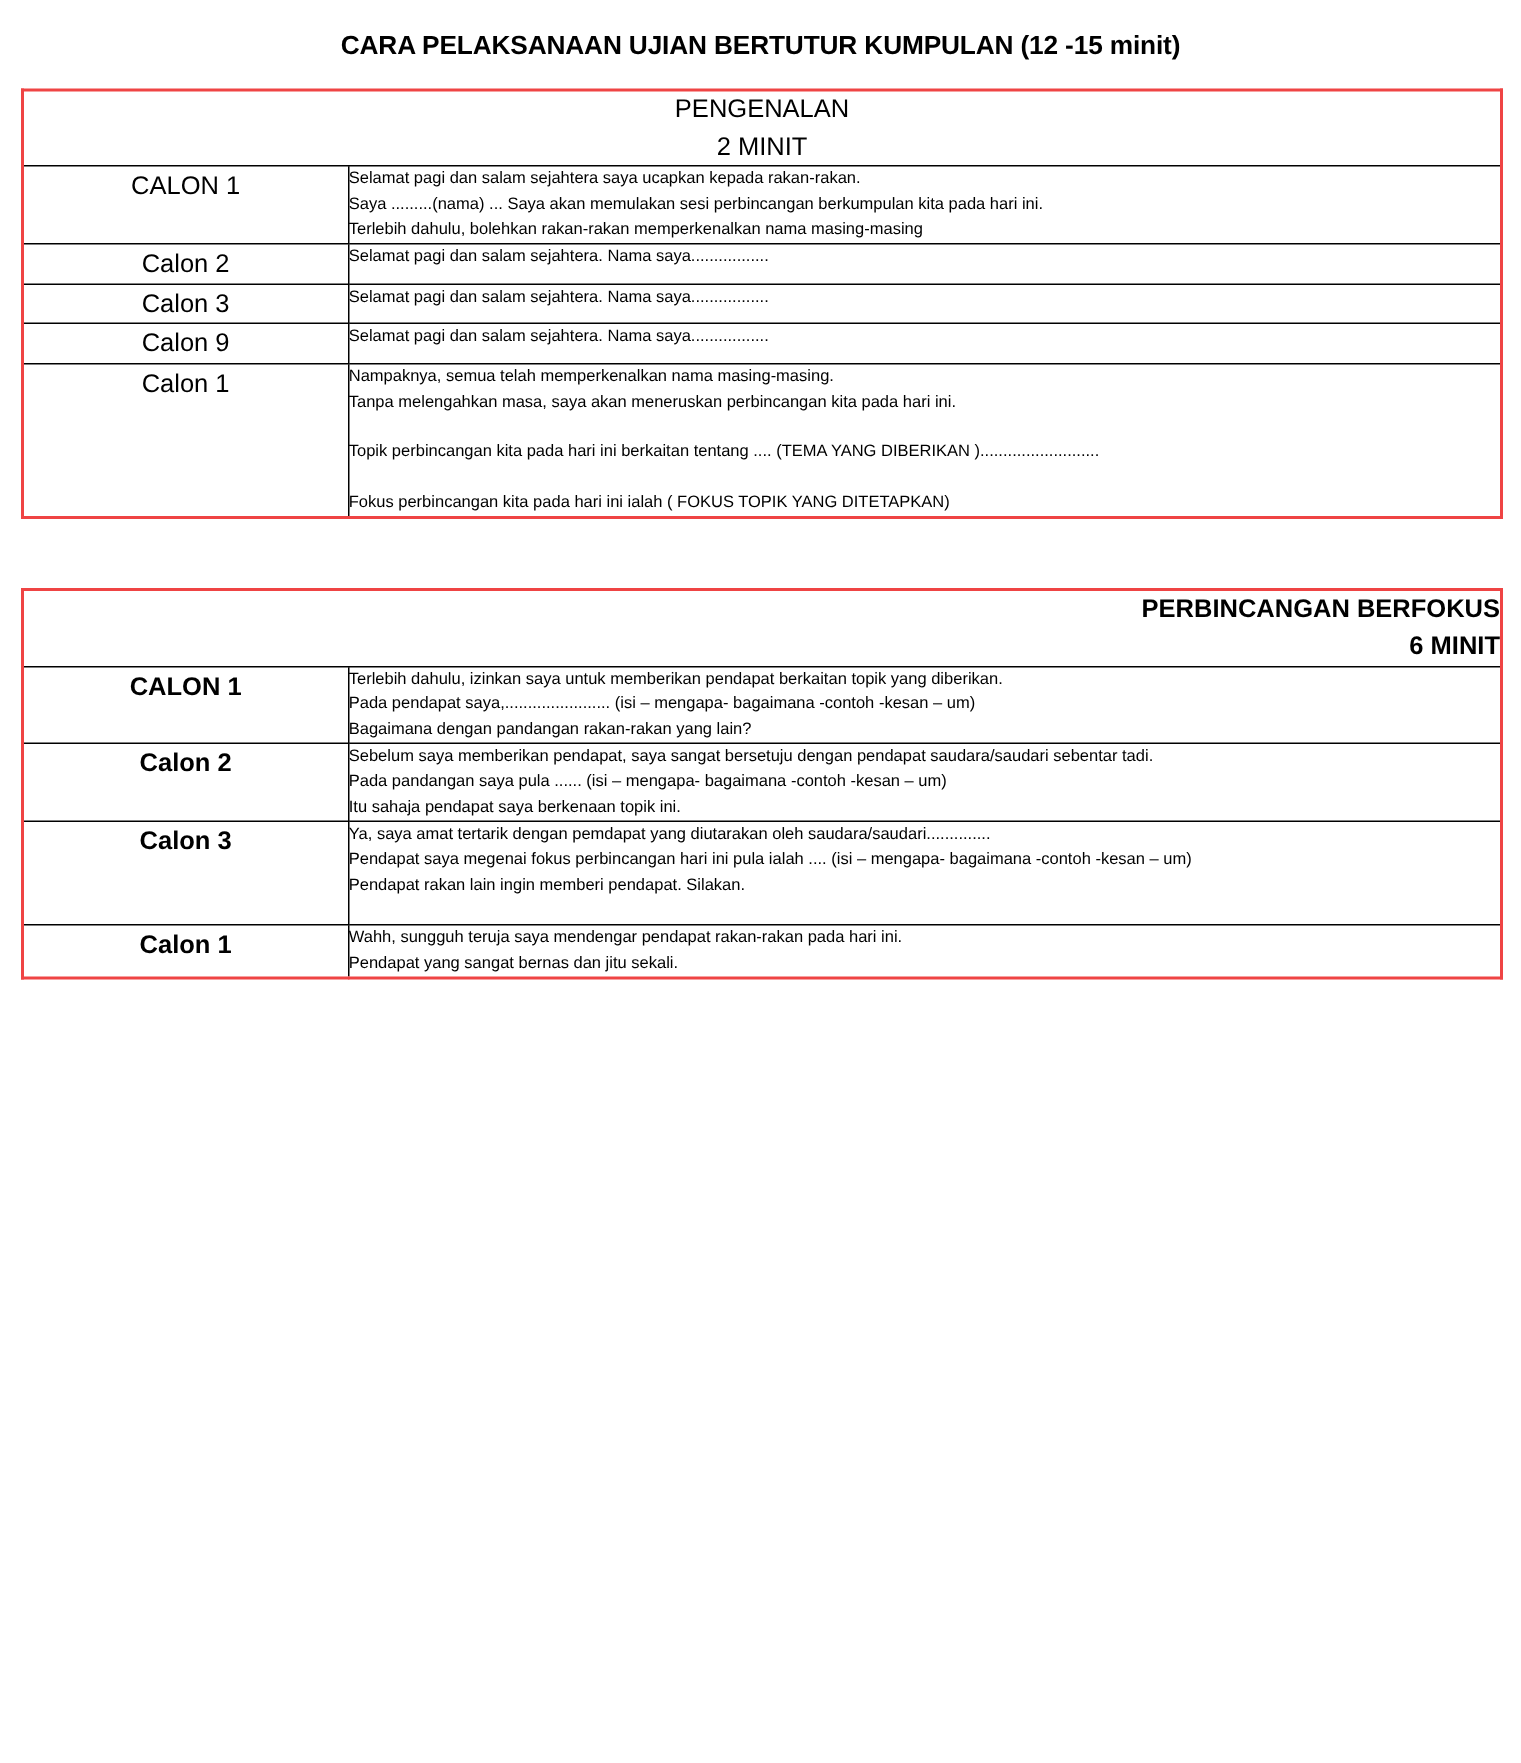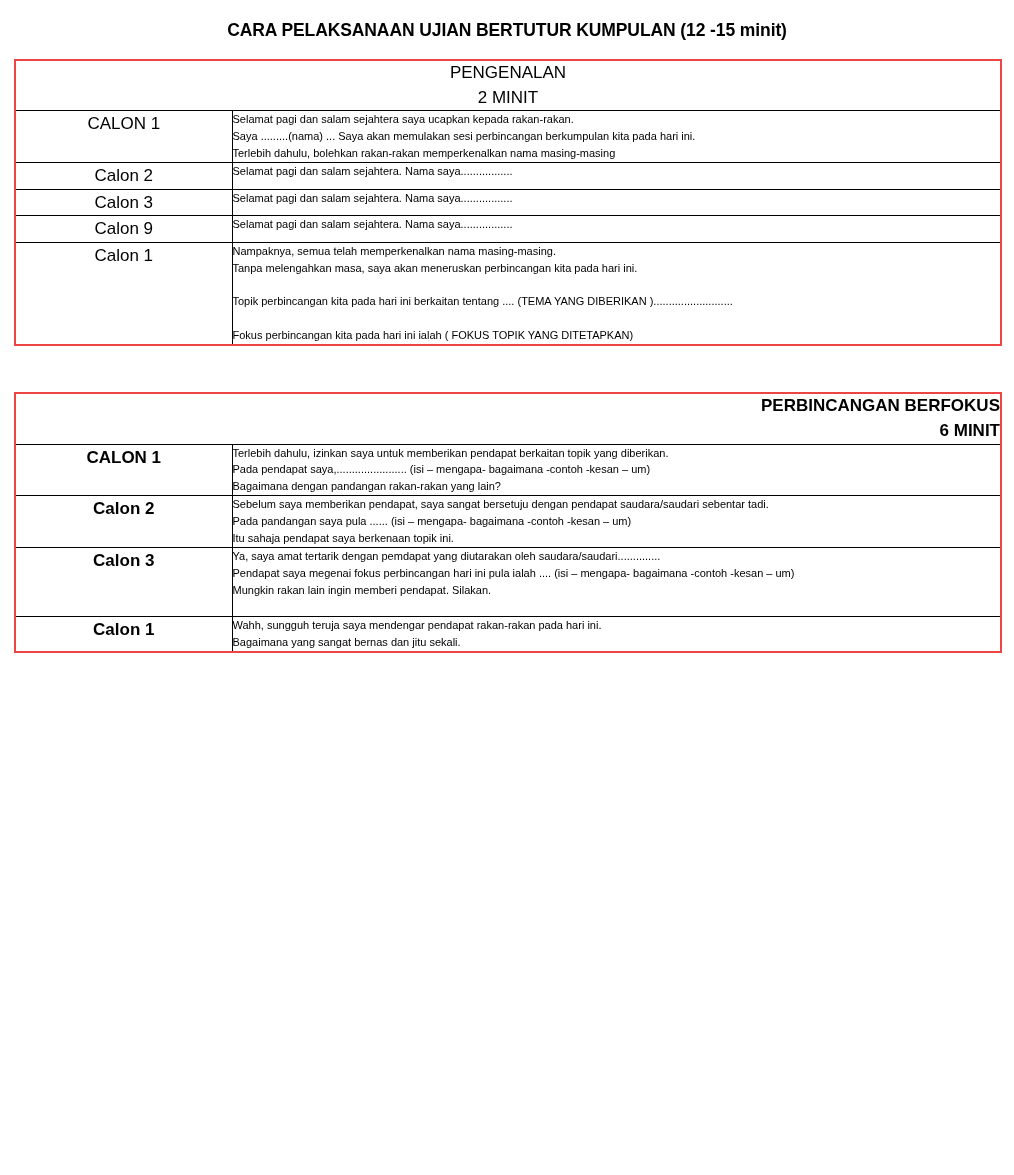--- a/index.html
+++ b/index.html
@@ -174,27 +174,27 @@
             <p>Sebelum saya memberikan pendapat, saya sangat bersetuju dengan pendapat saudara/saudari sebentar tadi.</p>
             <p>Pada pandangan saya pula ...... (isi – mengapa- bagaimana -contoh -kesan – um)</p>
             <p>Itu sahaja pendapat saya berkenaan topik ini.</p>
           </td>
         </tr>
         <tr>
           <td class="label-cell bold">Calon 3</td>
           <td class="body-cell">
             <p>Ya, saya amat tertarik dengan pemdapat yang diutarakan oleh saudara/saudari..............</p>
             <p>Pendapat saya megenai fokus perbincangan hari ini pula ialah .... (isi – mengapa- bagaimana -contoh -kesan – um)</p>
-            <p>Mungkin rakan lain ingin memberi pendapat. Silakan.</p>
+            <p>Pendapat rakan lain ingin memberi pendapat. Silakan.</p>
             <p class="blank">&nbsp;</p>
           </td>
         </tr>
         <tr>
           <td class="label-cell bold">Calon 1</td>
           <td class="body-cell">
             <p>Wahh, sungguh teruja saya mendengar pendapat rakan-rakan pada hari ini.</p>
-            <p>Bagaimana yang sangat bernas dan jitu sekali.</p>
+            <p>Pendapat yang sangat bernas dan jitu sekali.</p>
           </td>
         </tr>
       </tbody>
   </table>
 
 </div>
 
 </body></html>

